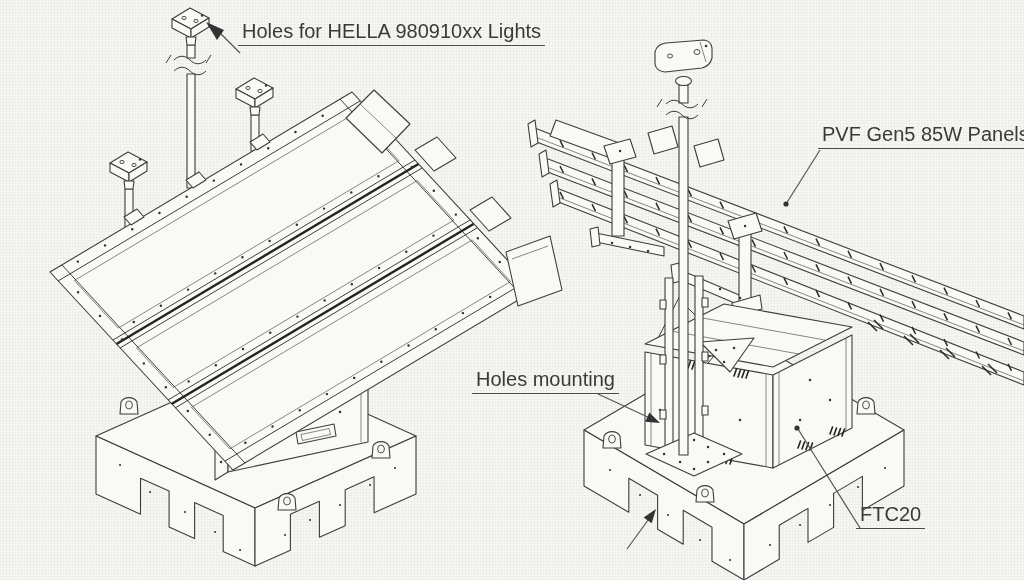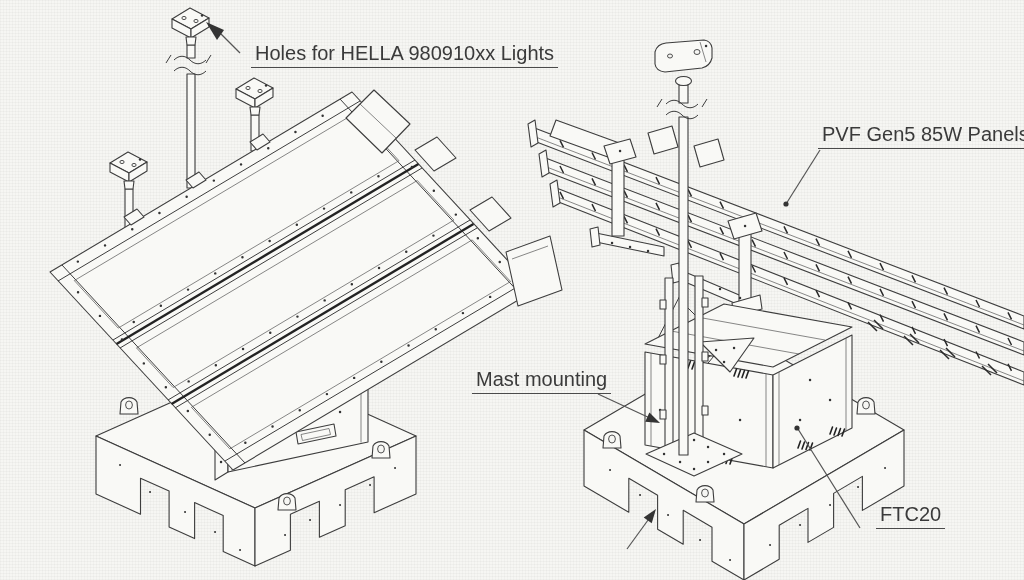--- a/index.html
+++ b/index.html
@@ -237,17 +237,17 @@
     <circle class="arrow" cx="786" cy="204" r="2.6"></circle>
     <path class="ldr" d="M598,394 L652,419"></path>
     <polygon class="arrow" points="660,423 645.2,421.7 649.4,412.6"></polygon>
     <path class="ldr" d="M627,549 L651,516"></path>
     <polygon class="arrow" points="656,509 651.7,523.2 643.7,517.4"></polygon>
     <path class="ldr" d="M860,528 L798,429"></path>
     <circle class="arrow" cx="797" cy="428" r="2.6"></circle>
   </g>
 </svg>
 
-  <div class="lbl" style="left:238px;top:42px;margin-left:13px;">Holes for HELLA 980910xx Lights</div>
+  <div class="lbl" style="left:238px;top:20px;">Holes for HELLA 980910xx Lights</div>
   <div class="lbl" style="left:818px;top:123px;">PVF Gen5 85W Panels</div>
-  <div class="lbl" style="left:472px;top:368px;">Mast mounting</div>
-  <div class="lbl" style="left:876px;top:503px;">FTC20</div>
+  <div class="lbl" style="left:472px;top:368px;">Holes mounting</div>
+  <div class="lbl" style="left:856px;top:503px;">FTC20</div>
 </div>
 
 </body></html>

